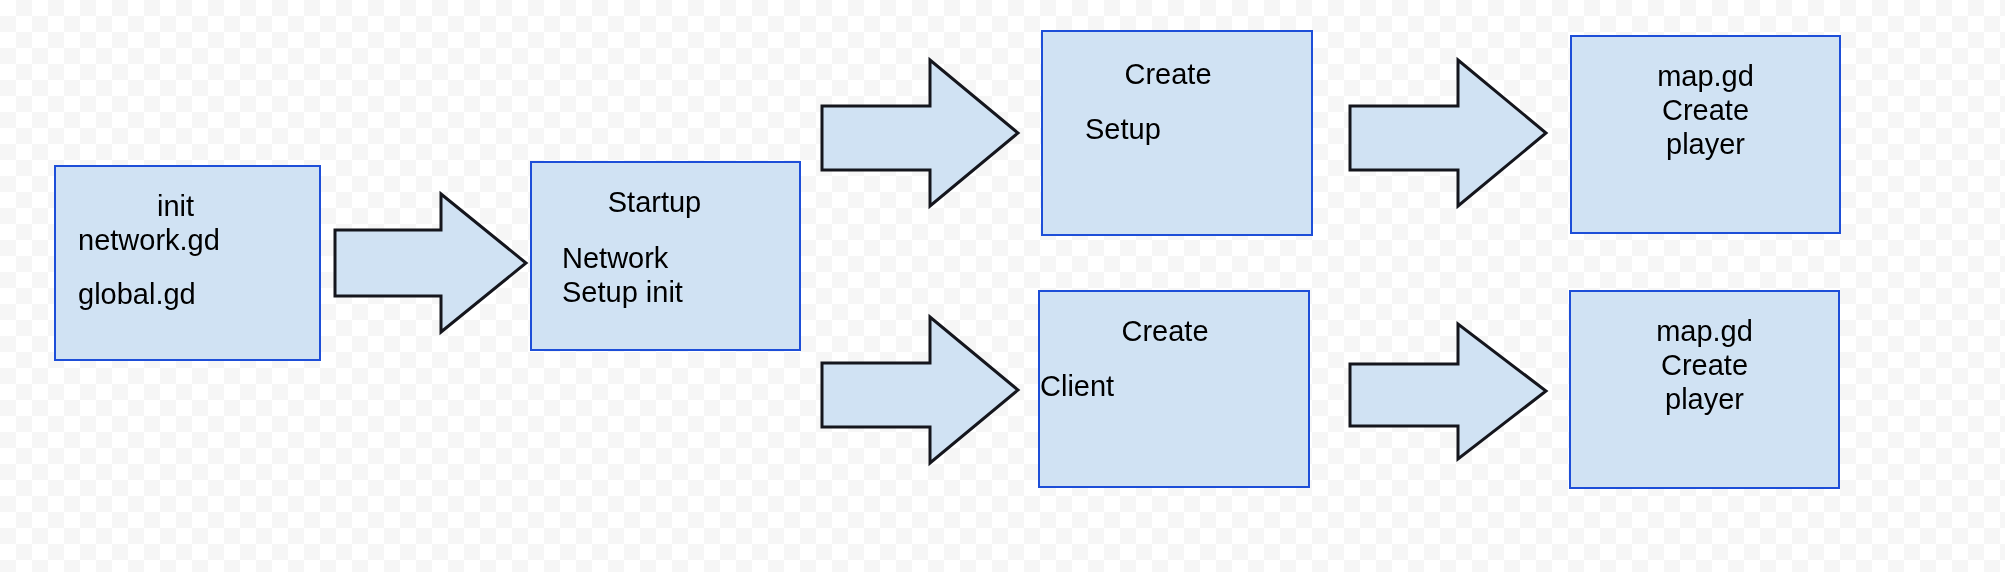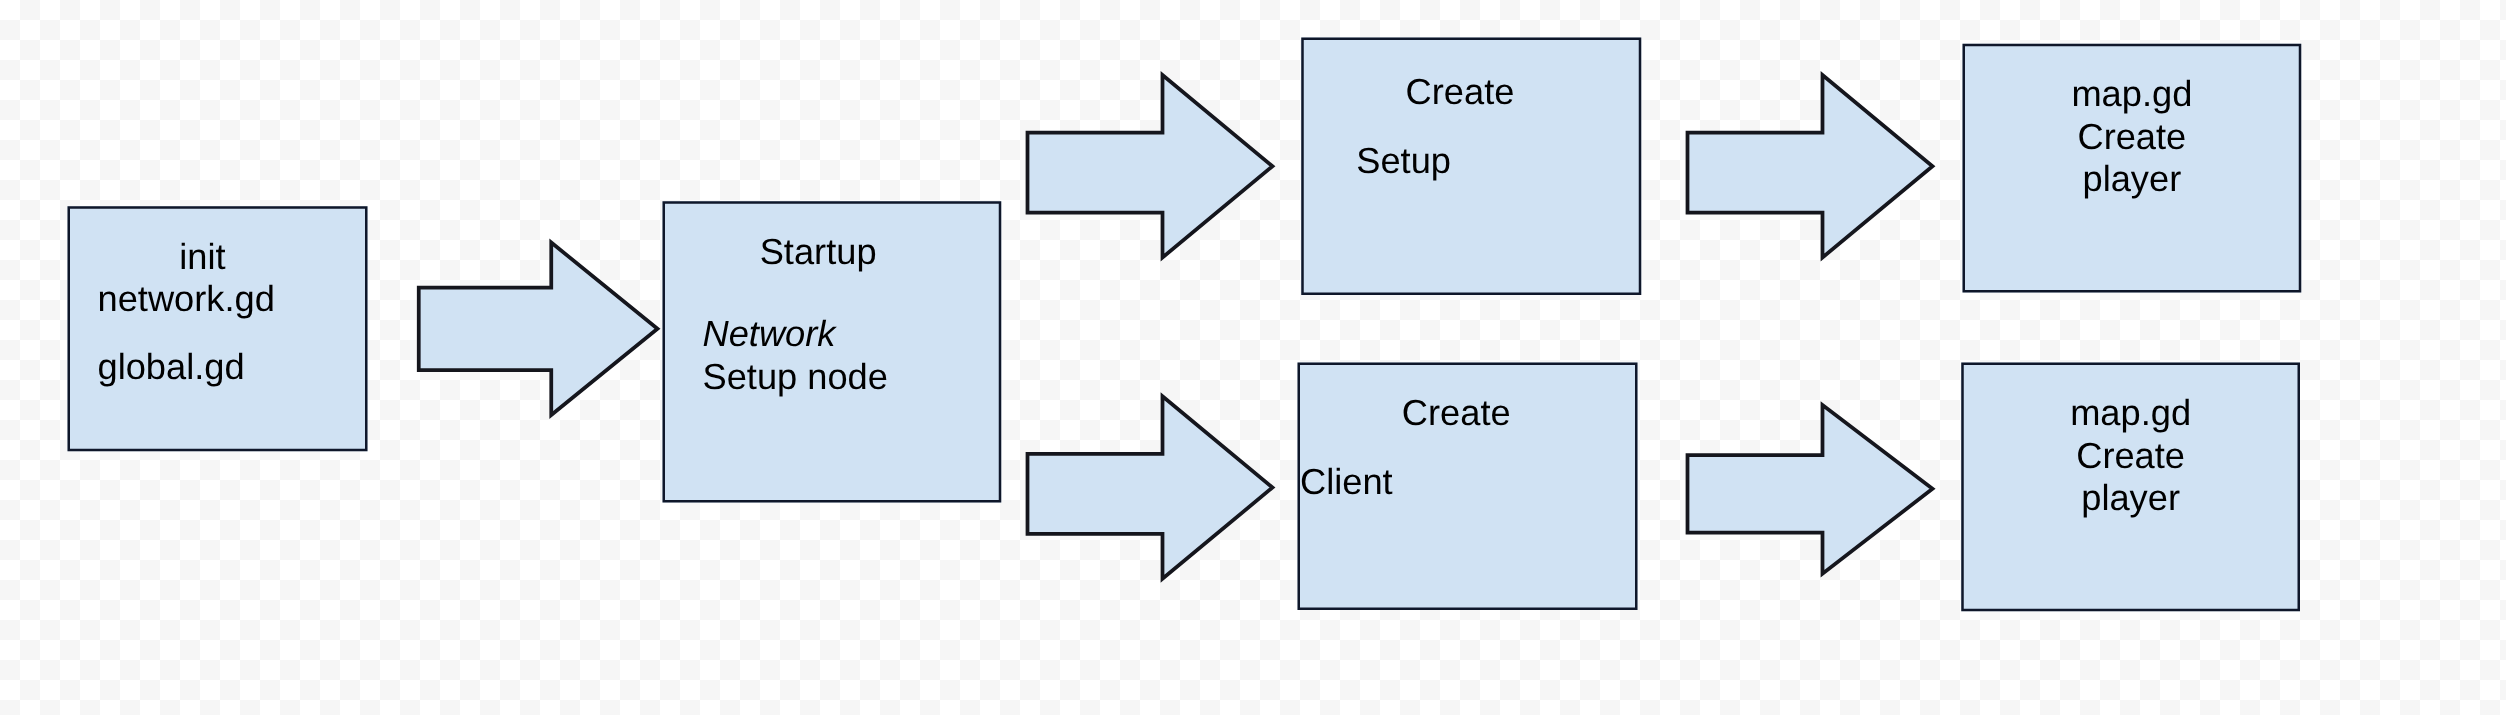--- a/index.html
+++ b/index.html
@@ -21,41 +21,41 @@
   }
   #canvas {
     position: relative;
     width: 2005px;
     height: 572px;
   }
   .node {
     position: absolute;
     box-sizing: border-box;
     background: #d0e2f3;
-    border: 2px solid #0f172a;
+    border: 2px solid #1d4ed8;
     display: flex;
     flex-direction: column;
     justify-content: flex-start;
     color: #000000;
     line-height: 1.18;
   }
   .node .line {
     display: block;
     white-space: pre;
   }
 
   
-  #node-init      { left: 54px;   top: 165px; width: 240px; height: 196px; font-size: 29px; padding-top: 22px; }
+  #node-init      { left: 54px;   top: 165px; width: 267px; height: 196px; font-size: 29px; padding-top: 22px; }
   #node-init .l1  { text-align: center; padding-right: 24px; }
   #node-init .l2  { margin-top: 20px; padding-left: 22px; }
   #node-init .l3  { padding-left: 22px; }
 
-  #node-startup     { left: 530px; top: 161px; width: 271px; height: 241px; font-size: 29px; padding-top: 22px; }
+  #node-startup     { left: 530px; top: 161px; width: 271px; height: 190px; font-size: 29px; padding-top: 22px; }
   #node-startup .l1 { text-align: center; padding-right: 22px; }
-  #node-startup .l2 { margin-top: 32px; padding-left: 30px; font-style: italic; }
+  #node-startup .l2 { margin-top: 22px; padding-left: 30px; }
   #node-startup .l3 { padding-left: 30px; }
 
   #node-create-host     { left: 1041px; top: 30px; width: 272px; height: 206px; font-size: 29px; padding-top: 25px; }
   #node-create-host .l1 { text-align: center; padding-right: 18px; }
   #node-create-host .l2 { margin-top: 21px; padding-left: 42px; }
 
   #node-map-host      { left: 1570px; top: 35px; width: 271px; height: 199px; font-size: 29px; padding-top: 22px; }
   #node-map-host .l1  { text-align: center; }
   #node-map-host .l2  { text-align: center; }
   #node-map-host .l3  { text-align: center; }
@@ -91,21 +91,21 @@
     <span class="line l2">global.gd</span>
   </div>
 
   <svg class="arrow" id="arrow-init-to-startup" style="left:333px; top:192px;" width="195" height="142" viewBox="0 0 195 142">
     <polygon points="2,38 108,38 108,2 193,71 108,140 108,104 2,104"></polygon>
   </svg>
 
   <div class="node" id="node-startup">
     <span class="line l1">Startup</span>
     <span class="line l2">Network</span>
-    <span class="line l3">Setup node</span>
+    <span class="line l3">Setup init</span>
   </div>
 
   <svg class="arrow" id="arrow-startup-to-create-host" style="left:820px; top:58px;" width="200" height="150" viewBox="0 0 200 150">
     <polygon points="2,48 110,48 110,2 198,75 110,148 110,112 2,112"></polygon>
   </svg>
 
   <div class="node" id="node-create-host">
     <span class="line l1">Create</span>
     <span class="line l2">Setup</span>
   </div>

